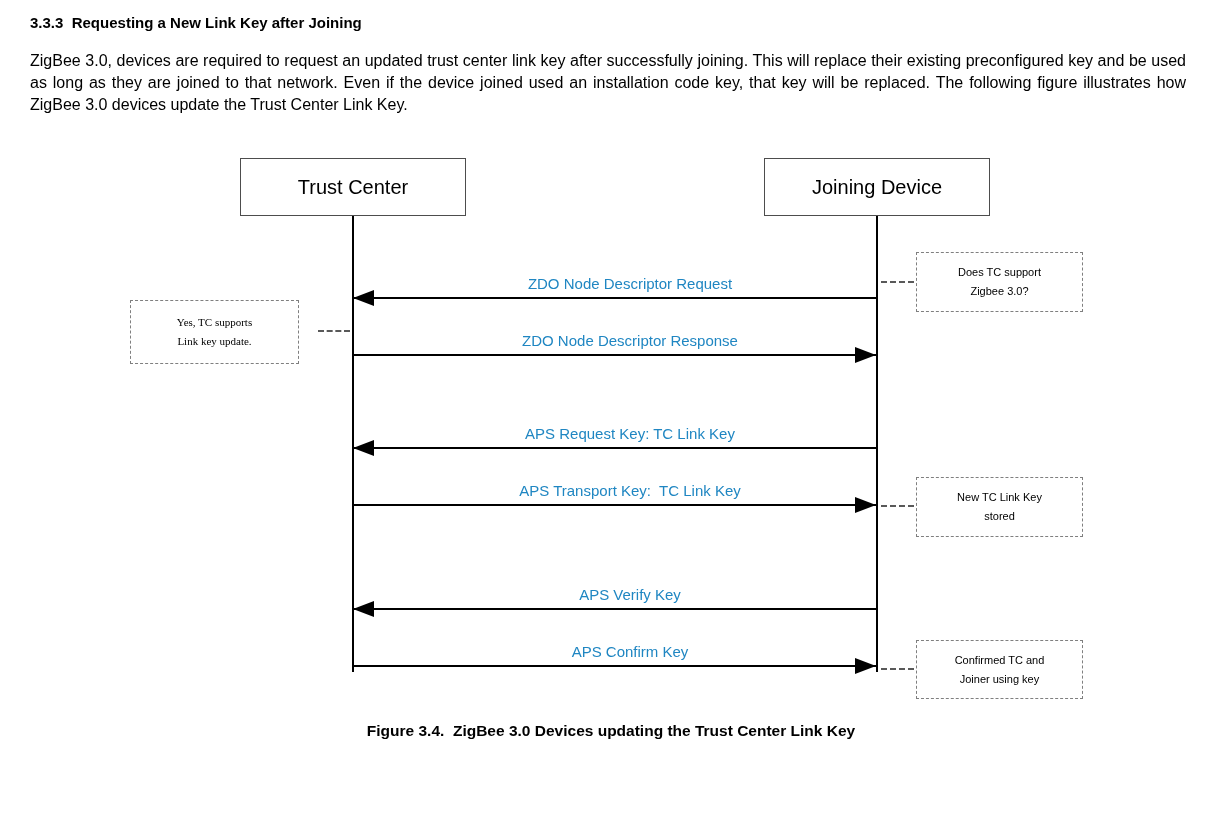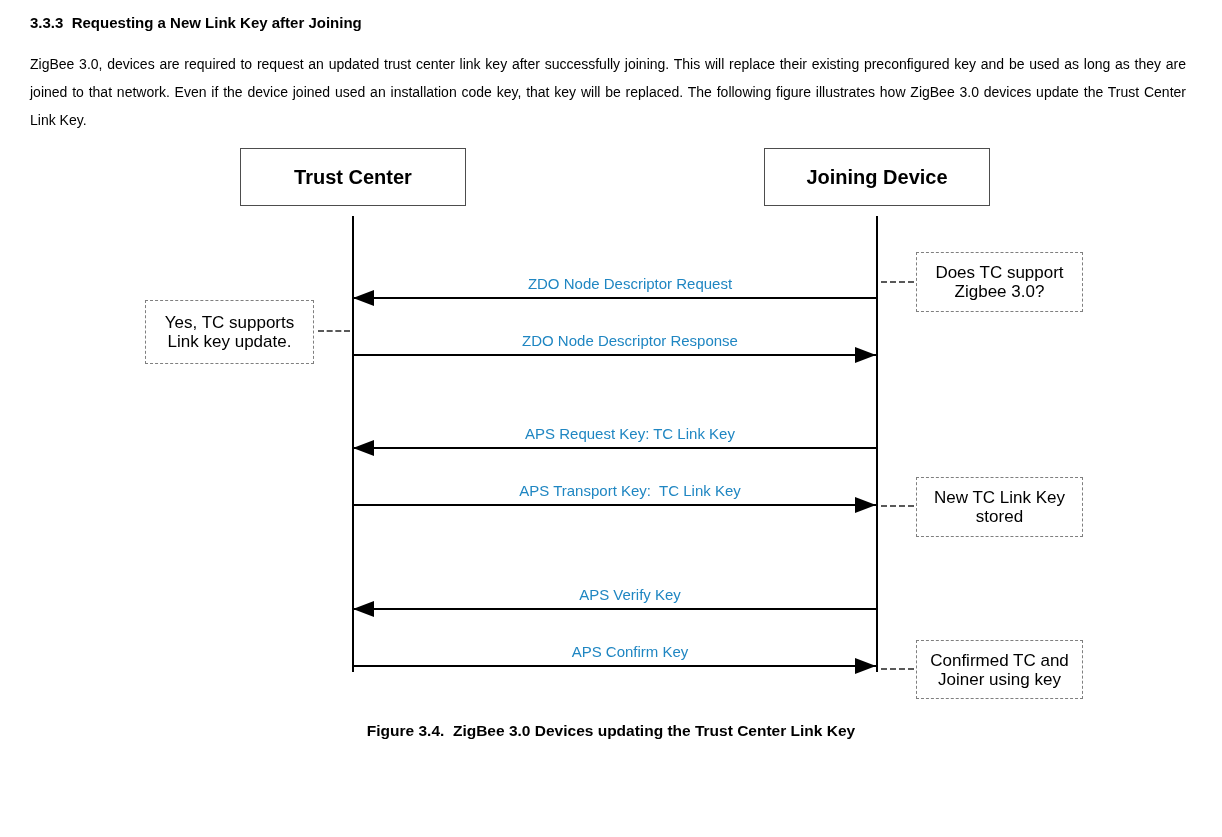--- a/index.html
+++ b/index.html
@@ -6,31 +6,31 @@
   html, body { background: #ffffff; }
   body { font-family: "Liberation Sans", sans-serif; color: #000; }
   .page { position: relative; width: 1222px; height: 837px; background: #fff; overflow: hidden; }
 
   .heading {
     position: absolute; left: 30px; top: 14px;
     font-size: 15px; font-weight: bold; white-space: pre-wrap;
   }
   .body-text {
     position: absolute; left: 30px; width: 1156px;
-    font-size: 14px; line-height: 28px; text-align: justify;
+    font-size: 16px; line-height: 22px; text-align: justify;
   }
   .para1 { top: 50px; }
   .para2 { top: 778px; }
 
   
   .actor {
-    position: absolute; top: 148px; width: 226px; height: 58px;
+    position: absolute; top: 158px; width: 226px; height: 58px;
     border: 1px solid #4d4d4d; background: #fff;
     display: flex; align-items: center; justify-content: center;
-    font-size: 20px; font-weight: bold;
+    font-size: 20px; font-weight: normal;
   }
   .actor-tc { left: 240px; }
   .actor-jd { left: 764px; }
 
   .lifeline { position: absolute; top: 216px; width: 2px; height: 456px; background: #000; }
   .lifeline-tc { left: 352px; }
   .lifeline-jd { left: 876px; }
 
   .msg-label {
     position: absolute; left: 353px; width: 524px;
@@ -42,25 +42,25 @@
   .arrow-head {
     position: absolute; width: 0; height: 0;
     border-top: 8px solid transparent; border-bottom: 8px solid transparent;
   }
   .arrow-head.left  { left: 353px; border-right: 21px solid #000; }
   .arrow-head.right { left: 855px; border-left: 21px solid #000; }
 
   .note {
     position: absolute; border: 1px dashed #7f7f7f; background: #fff;
     display: flex; align-items: center; justify-content: center;
-    text-align: center; font-size: 17px; line-height: 19px;
+    text-align: center; font-size: 11px; line-height: 19px;
     white-space: pre-line; padding: 4px;
   }
   .note-r1 { left: 916px; top: 252px; width: 167px; height: 60px; }
-  .note-l1 { left: 145px; top: 300px; width: 169px; height: 64px; }
+  .note-l1 { left: 130px; top: 300px; width: 169px; height: 64px; font-family: Liberation Serif, serif; }
   .note-r2 { left: 916px; top: 477px; width: 167px; height: 60px; }
   .note-r3 { left: 916px; top: 640px; width: 167px; height: 59px; }
 
   .connector { position: absolute; height: 0; border-top: 2px dashed #595959; }
   .conn-r1 { left: 881px; top: 281px; width: 33px; }
   .conn-l1 { left: 318px; top: 330px; width: 32px; }
   .conn-r2 { left: 881px; top: 505px; width: 33px; }
   .conn-r3 { left: 881px; top: 668px; width: 33px; }
 
   .caption {

